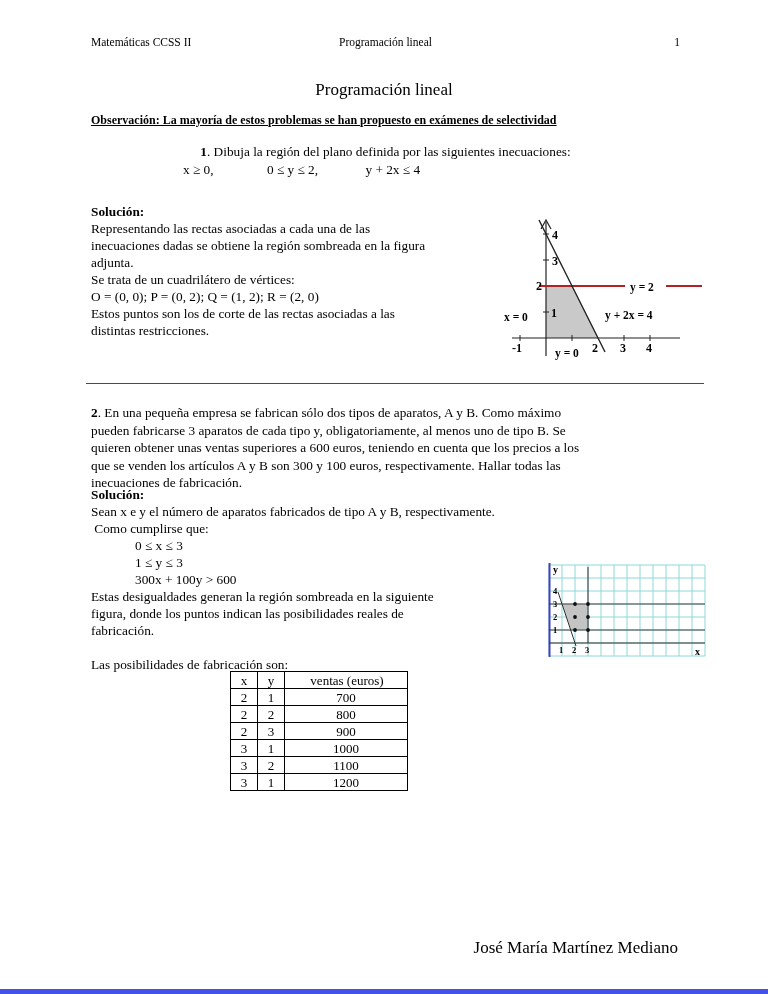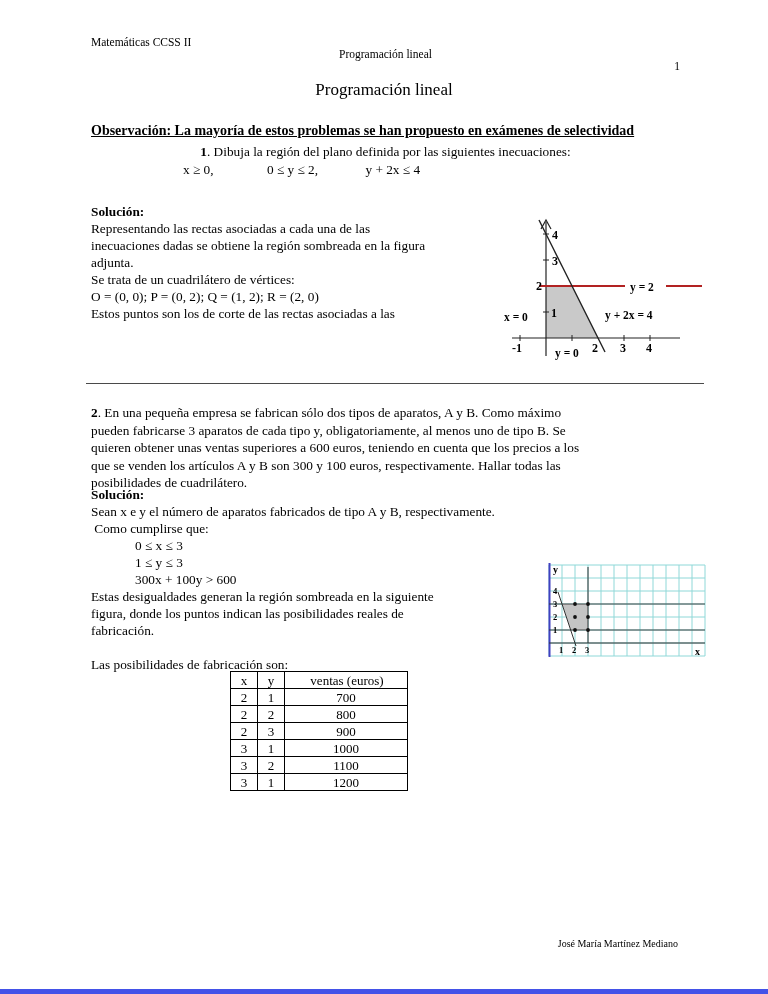--- a/index.html
+++ b/index.html
@@ -7,32 +7,32 @@
     width:768px; height:994px;
     background:#ffffff;
     font-family:"Liberation Serif","DejaVu Serif",serif;
     color:#000;
     position:relative;
     overflow:hidden;
   }
   .abs { position:absolute; }
   .header {
     top:36px; left:91px; right:88px;
-    display:flex; font-size:11.5px;flex-direction:column;
+    display:flex; font-size:11.5px;
   }
   .header .h-left  { flex:1; text-align:left; }
   .header .h-center{ flex:1.2; text-align:center; }
   .header .h-right { flex:1; text-align:right; }
   .title {
     top:80px; left:0; right:0;
     text-align:center; font-size:17px;
   }
   .observation {
-    top:123px; left:91px;
-    font-size:14px; font-weight:bold; text-decoration:underline;
+    top:113px; left:91px;
+    font-size:12px; font-weight:bold; text-decoration:underline;
   }
   .bodytext { font-size:13.3px; line-height:17px; }
   .p1-statement { top:143px; left:91px; right:88px;text-align:center; }
   .p1-ineq { top:161px; left:91px; }
   .p1-ineq .ineq-a { margin-left:92px; }
   .p1-ineq .ineq-b { margin-left:50px; }
   .p1-ineq .ineq-c { margin-left:44px; }
   .p1-solution { top:203px; left:91px; width:420px; }
   .bold { font-weight:bold; }
   .pre { white-space:pre-wrap; }
@@ -56,21 +56,21 @@
     font-weight:normal;
     text-align:center;
     padding:0 6px;
     height:16px; line-height:15px;
     font-size:13px;
   }
   .possib-table .col-xy { min-width:14px; }
   .possib-table .col-v  { min-width:108px;padding-left:8px; }
   .footer {
     top:938px; right:90px;
-    font-size:10px; text-align:right;
+    font-size:17px; text-align:right;
   }
   .bottom-bar {
     left:0; right:0; bottom:0; height:5px;
   }
   svg text { font-family:"Liberation Serif","DejaVu Serif",serif; }
 </style>
 </head>
 <body>
 
 <div class="abs header">
@@ -93,20 +93,21 @@
 </div>
 
 <div class="abs bodytext p1-solution">
   <div class="bold">Solución:</div>
   <div>Representando las rectas asociadas a cada una de las</div>
   <div>inecuaciones dadas se obtiene la región sombreada en la figura</div>
   <div>adjunta.</div>
   <div>Se trata de un cuadrilátero de vértices:</div>
   <div>O = (0, 0); P = (0, 2); Q = (1, 2); R = (2, 0)</div>
   <div>Estos puntos son los de corte de las rectas asociadas a las</div>
+  <div>distintas restricciones.</div>
 </div>
 
 <div class="abs figure1">
   <svg width="215" height="160" viewBox="0 0 215 160">
     <polygon points="48,132 48,80 74,80 100,132" fill="#c9c9c9"></polygon>
 
     <line x1="14" y1="132" x2="182" y2="132" stroke="#222" stroke-width="1.2"></line>
     <line x1="48" y1="150" x2="48" y2="16" stroke="#222" stroke-width="1.2"></line>
     <polyline points="43,23 48,14 53,23" fill="none" stroke="#222" stroke-width="1.2"></polyline>
 
@@ -139,21 +140,21 @@
   </svg>
 </div>
 
 <div class="abs divider"></div>
 
 <div class="abs bodytext p2-statement">
   <div><span class="bold">2</span><span>. En una pequeña empresa se fabrican sólo dos tipos de aparatos, A y B. Como máximo</span></div>
   <div>pueden fabricarse 3 aparatos de cada tipo y, obligatoriamente, al menos uno de tipo B. Se</div>
   <div>quieren obtener unas ventas superiores a 600 euros, teniendo en cuenta que los precios a los</div>
   <div>que se venden los artículos A y B son 300 y 100 euros, respectivamente. Hallar todas las</div>
-  <div>posibilidades de cuadrilátero.</div>
+  <div>inecuaciones de fabricación.</div>
 </div>
 
 <div class="abs bodytext p2-solution">
   <div class="bold">Solución:</div>
   <div>Sean x e y el número de aparatos fabricados de tipo A y B, respectivamente.</div>
   <div class="pre"> Como cumplirse que:</div>
   <div class="indent">0 ≤ x ≤ 3</div>
   <div class="indent">1 ≤ y ≤ 3</div>
   <div class="indent">300x + 100y &gt; 600</div>
   <div class="desc">Estas desigualdades generan la región sombreada en la siguiente</div>

